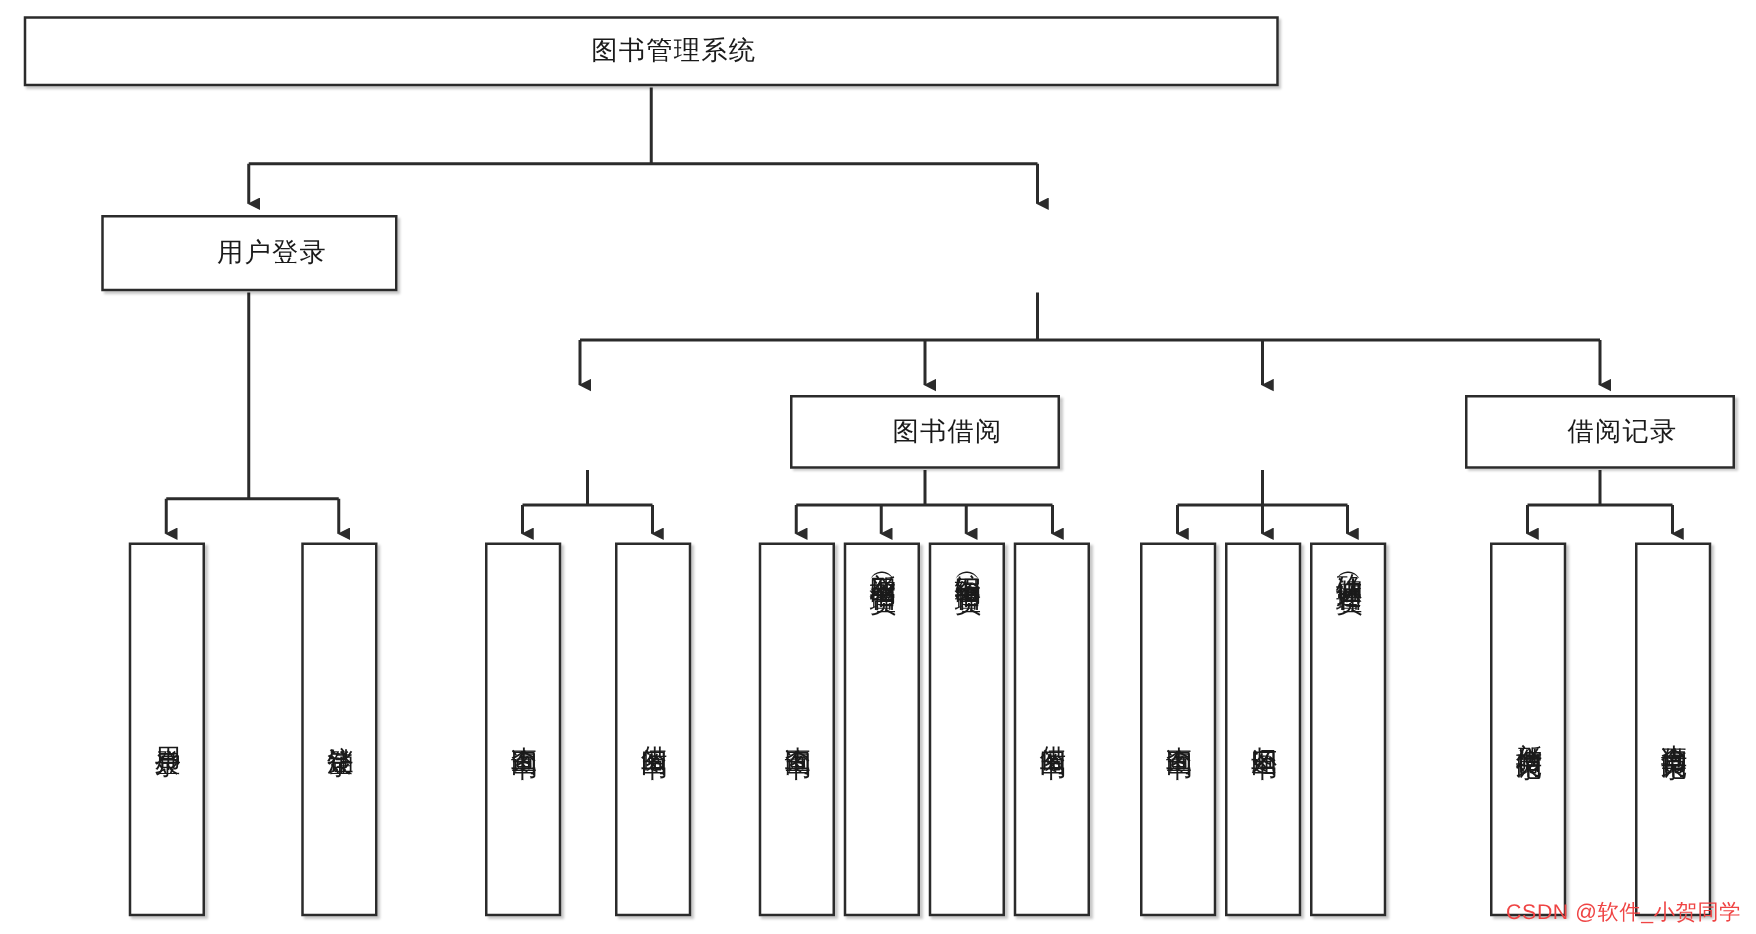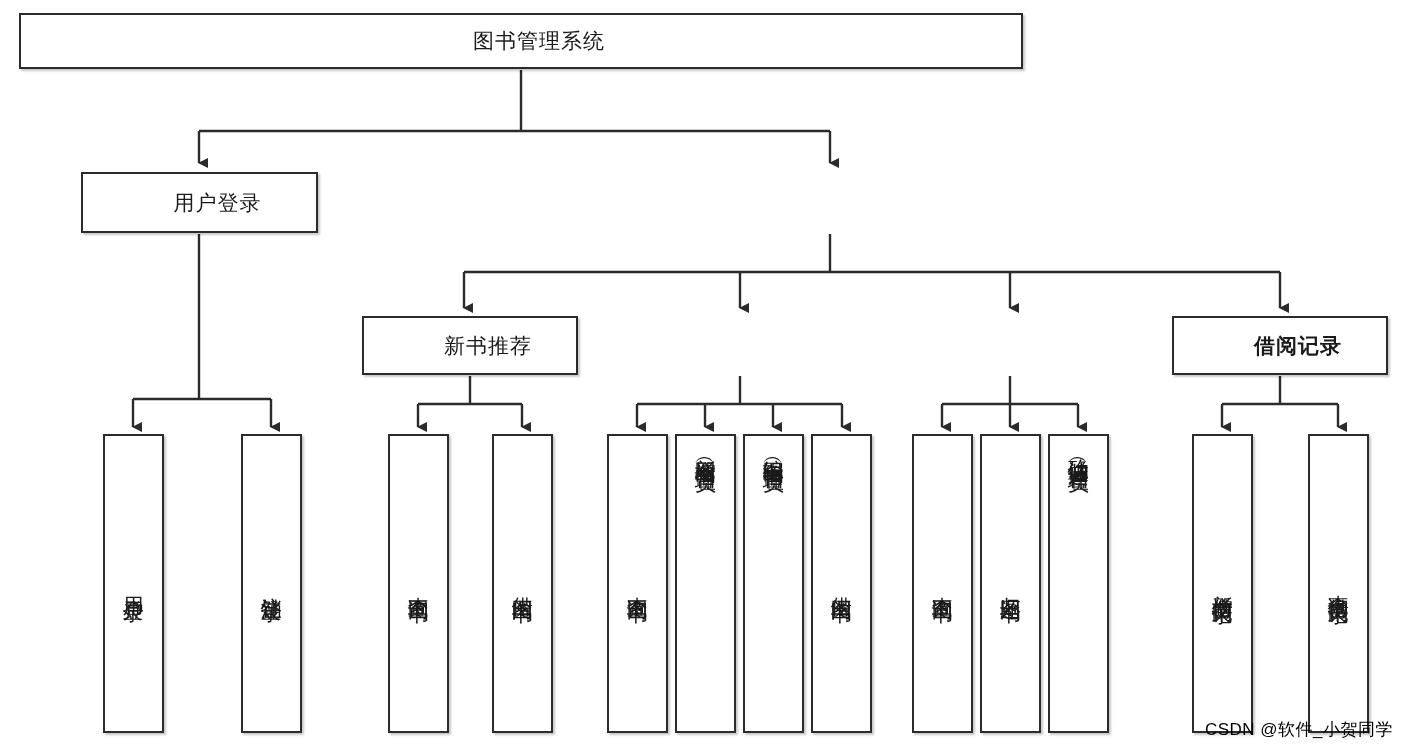--- a/index.html
+++ b/index.html
@@ -61,21 +61,21 @@
   }
   .node.v.mid {
     align-items: center;
     padding-top: 0;
   }
   .watermark {
     position: absolute;
     right: 12px;
     bottom: 6px;
     font-size: 17px;
-    color: #000000;
+    color: #ef4444;
     letter-spacing: 0.5px;
     white-space: nowrap;
   }
 </style>
 </head>
 <body>
 
 <div id="canvas">
 
   <svg id="wires" viewBox="0 0 1405 747">
@@ -129,24 +129,24 @@
   </svg>
 
   <div class="node root h" style="left:19px; top:13px; width:1004px; height:56px;">
     <span>图书管理系统</span>
   </div>
 
   <div class="node h" style="left:81px; top:172px; width:237px; height:61px;">
     <span>用户登录</span>
   </div>
 
-  <div class="node h" style="left:362px; top:316px; width:216px; height:59px;">
-    <span>新书推荐</span>
+  <div class="node h" style="left:632px; top:316px; width:216px; height:59px;">
+    <span>图书借阅</span>
   </div>
-  <div class="node h" style="left:1172px; top:316px; width:216px; height:59px;font-weight:bold;">
+  <div class="node h" style="left:1172px; top:316px; width:216px; height:59px;">
     <span>借阅记录</span>
   </div>
 
   <div class="node v mid" style="left:103px; top:434px; width:61px; height:299px;">
     <span class="vtext">用户登录</span>
   </div>
   <div class="node v mid" style="left:241px; top:434px; width:61px; height:299px;">
     <span class="vtext">注销登录</span>
   </div>
 

